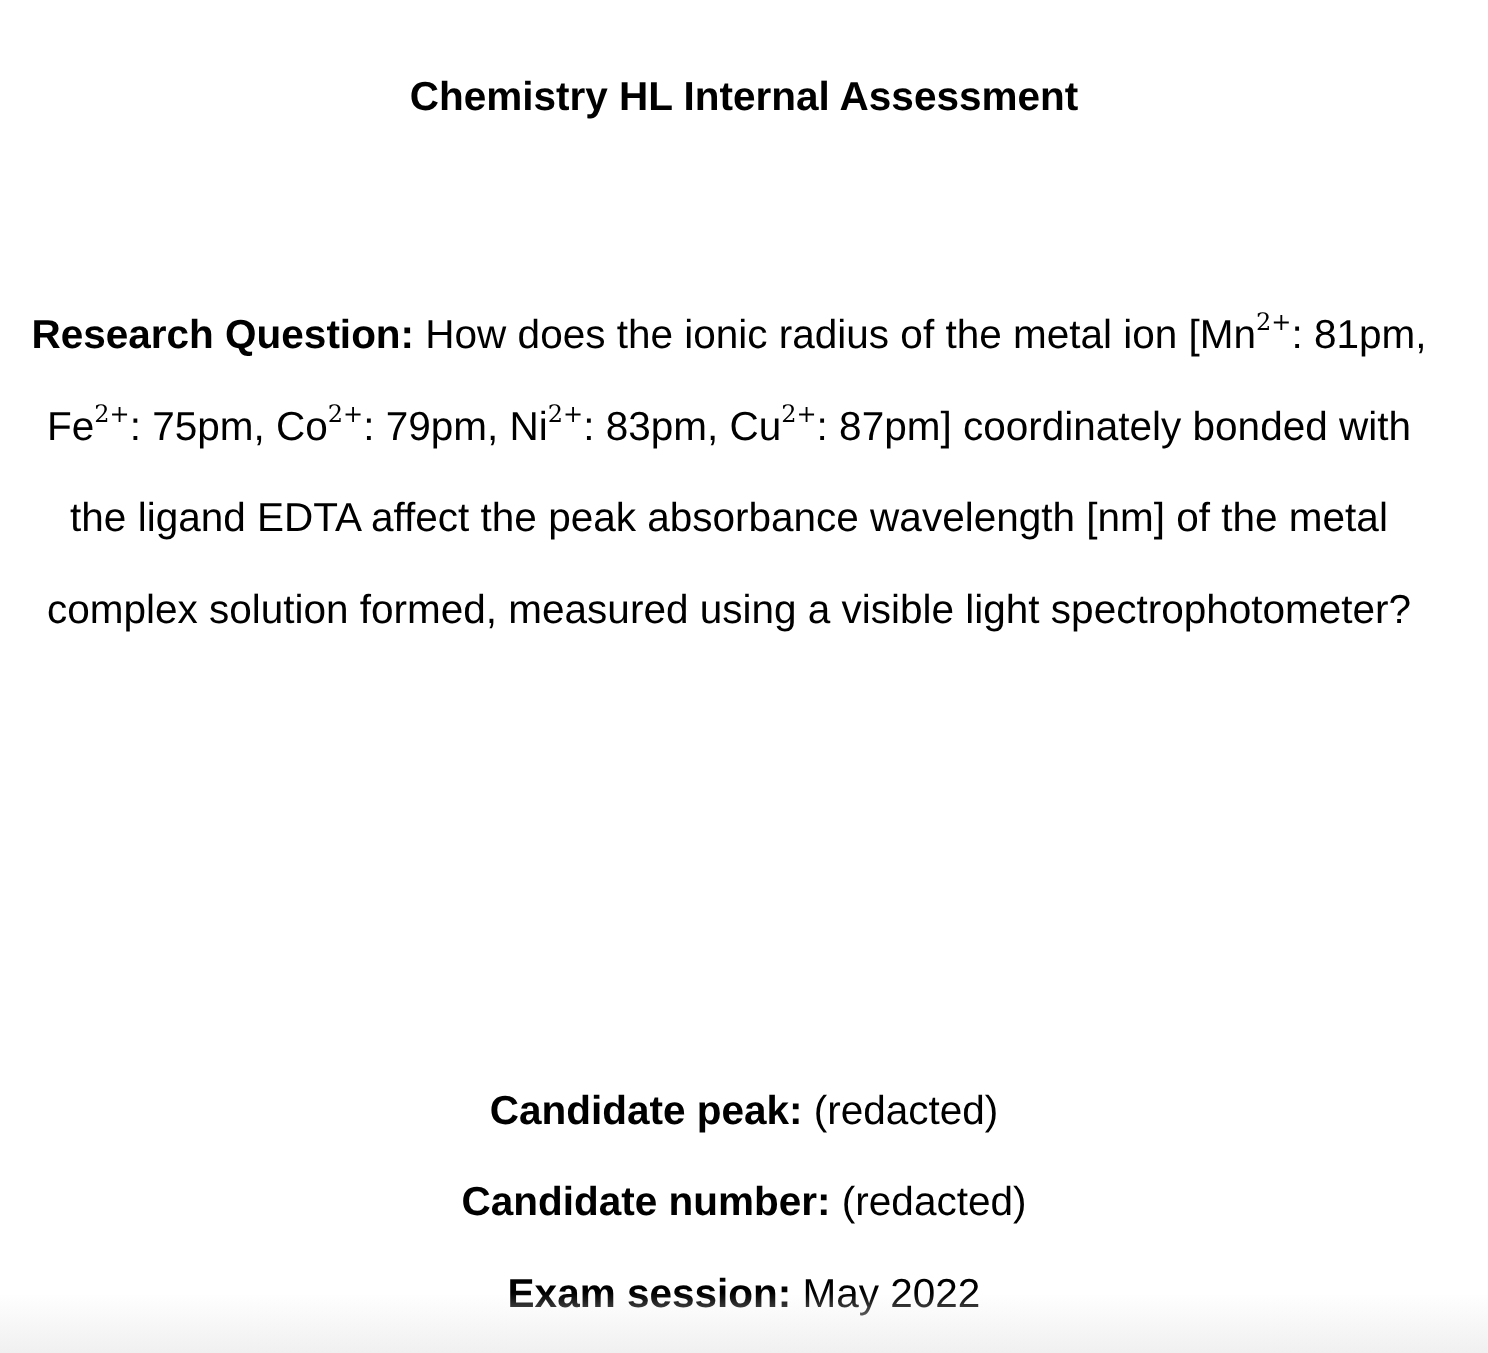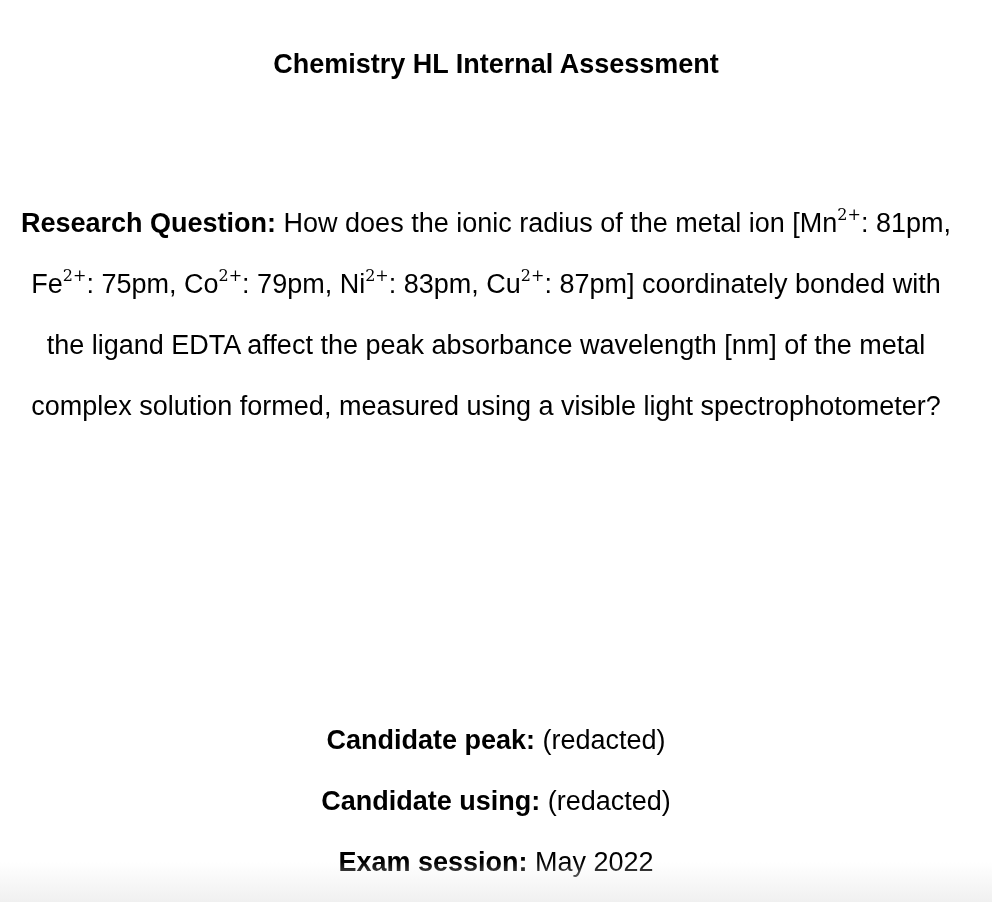--- a/index.html
+++ b/index.html
@@ -18,17 +18,17 @@
 </style>
 </head>
 <body>
 
 <div class="title">Chemistry HL Internal Assessment</div>
 
 <div class="rq"><b>Research Question:</b><span> How does the ionic radius of the metal ion [Mn</span><sup>2+</sup><span>: 81pm, Fe</span><sup>2+</sup><span>: 75pm, Co</span><sup>2+</sup><span>: 79pm, Ni</span><sup>2+</sup><span>: 83pm, Cu</span><sup>2+</sup><span>: 87pm] coordinately bonded with the ligand EDTA affect the peak absorbance wavelength [nm] of the metal complex solution formed, measured using a visible light spectrophotometer?</span></div>
 
 <div class="meta" style="top:720px;"><b>Candidate peak:</b><span> (redacted)</span></div>
 
-<div class="meta" style="top:781px;"><b>Candidate using:</b><span> (redacted)</span></div>
+<div class="meta" style="top:781px;"><b>Candidate number:</b><span> (redacted)</span></div>
 
 <div class="meta" style="top:842px;"><b>Exam session:</b><span> May 2022</span></div>
 
 <div class="bottom-shade"></div>
 
 </body></html>

